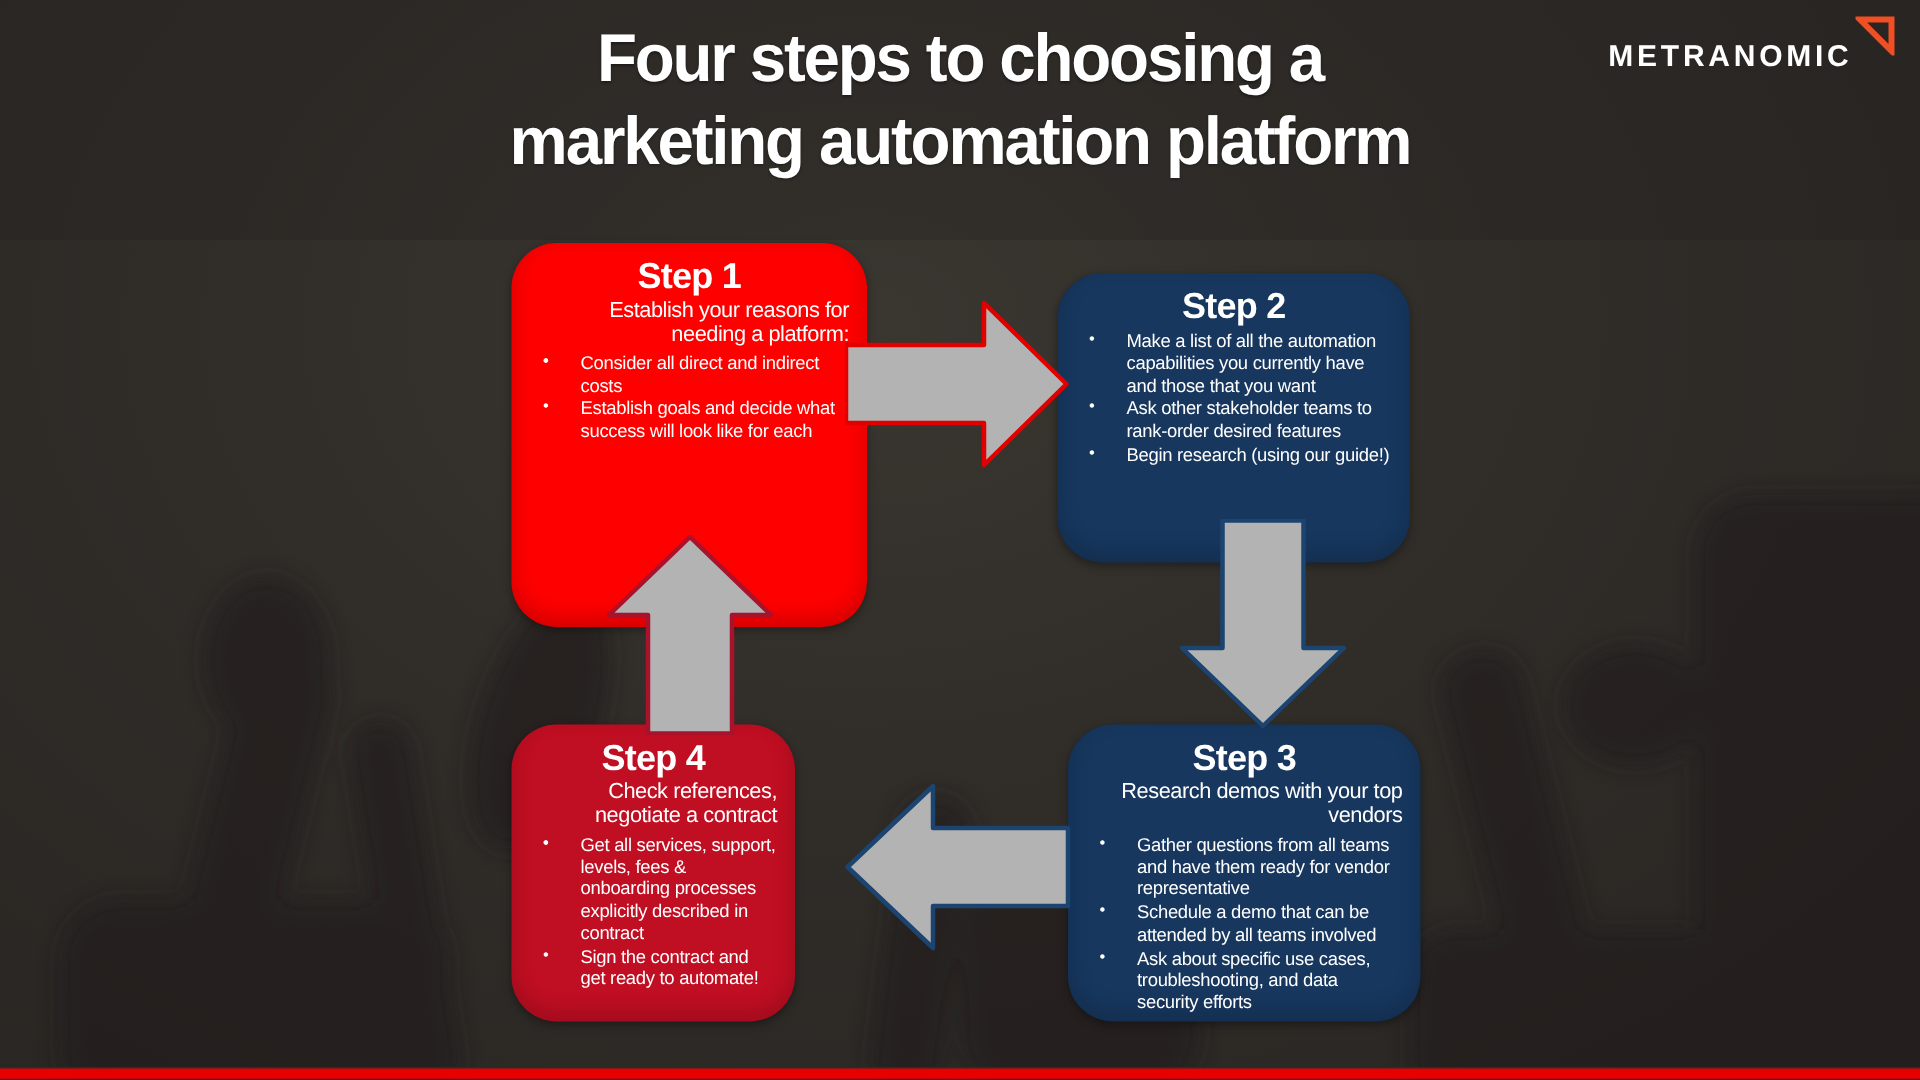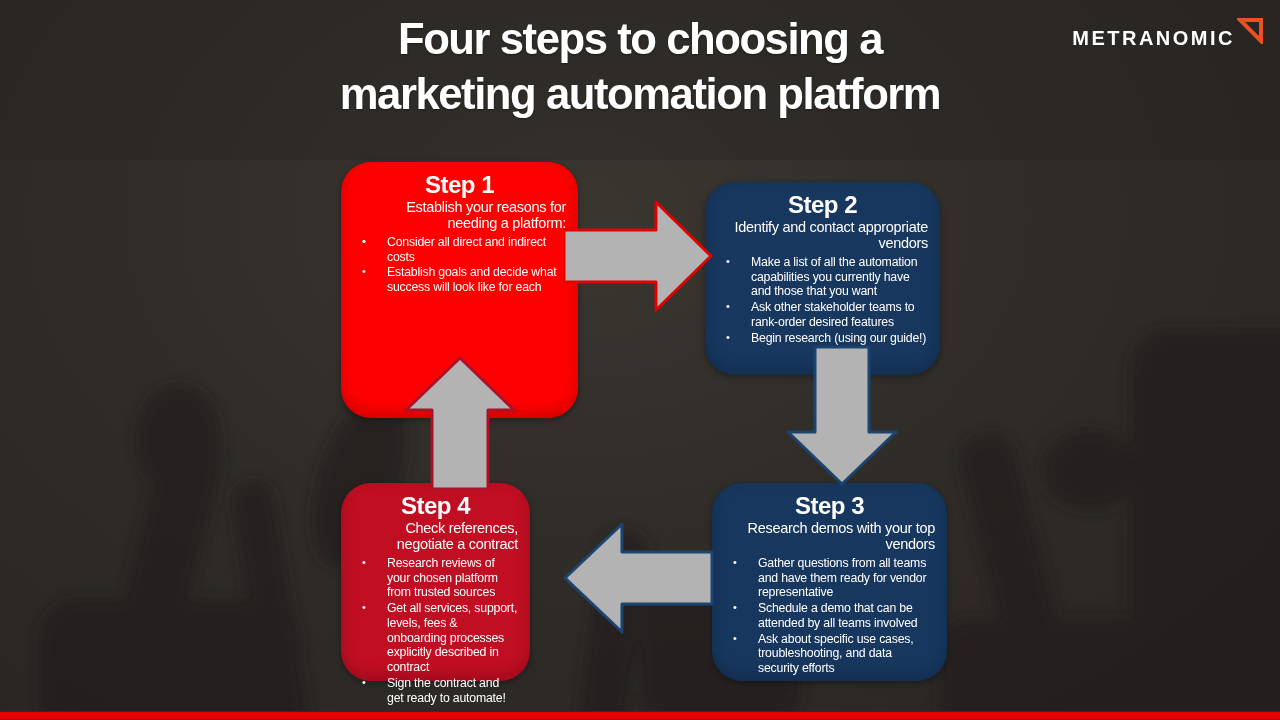--- a/index.html
+++ b/index.html
@@ -16,21 +16,21 @@
   .title-block {
     position:absolute; top:12px; left:0; right:0;
     text-align:center; color:#ffffff;
     font-weight:bold; font-size:45px; line-height:1.22; letter-spacing:-1.5px;
     transform:scaleX(0.97);
     text-shadow:0 1px 2px rgba(0,0,0,0.4);
   }
 
   .logo {
     position:absolute; top:10px; right:16px;
-    display:flex; align-items:center;
+    display:flex; align-items:flex-start;
   }
   .logo-text {
     color:#ffffff; font-weight:bold; font-size:20px; letter-spacing:2.5px;
     padding-top:17px;
   }
   .logo-mark { width:27px; height:27px; margin-left:2px; }
 
   .card {
     position:absolute; border-radius:30px; color:#ffffff;
     padding:9px 12px 8px 12px;
@@ -106,21 +106,20 @@
     <p class="sub">Establish your reasons for needing a platform:</p>
     <ul>
       <li><span class="dot">•</span></li>
       <li><span class="dot">•</span><span>Consider all direct and indirect costs</span></li>
       <li><span class="dot">•</span><span>Establish goals and decide what success will look like for each</span></li>
     </ul>
   </section>
 
   <section class="card card-navy" style="left:705px; top:162px; width:235px; height:193px;margin-top:20px;">
     <h2>Step 2</h2>
-    <p class="sub">Identify and contact appropriate vendors</p>
     <ul>
       <li><span class="dot">•</span><span>Make a list of all the automation capabilities you currently have and those that you want</span></li>
       <li><span class="dot">•</span><span>Ask other stakeholder teams to rank-order desired features</span></li>
       <li><span class="dot">•</span><span>Begin research (using our guide!)</span></li>
     </ul>
   </section>
 
   <section class="card card-navy" style="left:712px; top:483px; width:235px; height:198px;">
     <h2>Step 3</h2>
     <p class="sub">Research demos with your top vendors</p>
@@ -128,21 +127,21 @@
       <li><span class="dot">•</span><span>Gather questions from all teams and have them ready for vendor representative</span></li>
       <li><span class="dot">•</span><span>Schedule a demo that can be attended by all teams involved</span></li>
       <li><span class="dot">•</span><span>Ask about specific use cases, troubleshooting, and data security efforts</span></li>
     </ul>
   </section>
 
   <section class="card card-crim" style="left:341px; top:483px; width:189px; height:198px;">
     <h2>Step 4</h2>
     <p class="sub">Check references, negotiate a contract</p>
     <ul>
-      <li><span class="dot">•</span><span>Research reviews of your chosen platform from trusted sources</span></li>
+      <li><span class="dot">•</span></li>
       <li><span class="dot">•</span><span>Get all services, support, levels, fees &amp; onboarding processes explicitly described in contract</span></li>
       <li><span class="dot">•</span><span>Sign the contract and get ready to automate!</span></li>
     </ul>
   </section>
 
   <svg class="arrow" style="left:563px; top:200px;" width="150" height="112" viewBox="0 0 150 112">
     <polygon points="1,30 93,30 93,2 148,56 93,110 93,82 1,82" fill="#B3B3B3" stroke="#E10000" stroke-width="3" stroke-linejoin="round"></polygon>
   </svg>
 
   <svg class="arrow" style="left:786px; top:346px;" width="112" height="140" viewBox="0 0 112 140">

